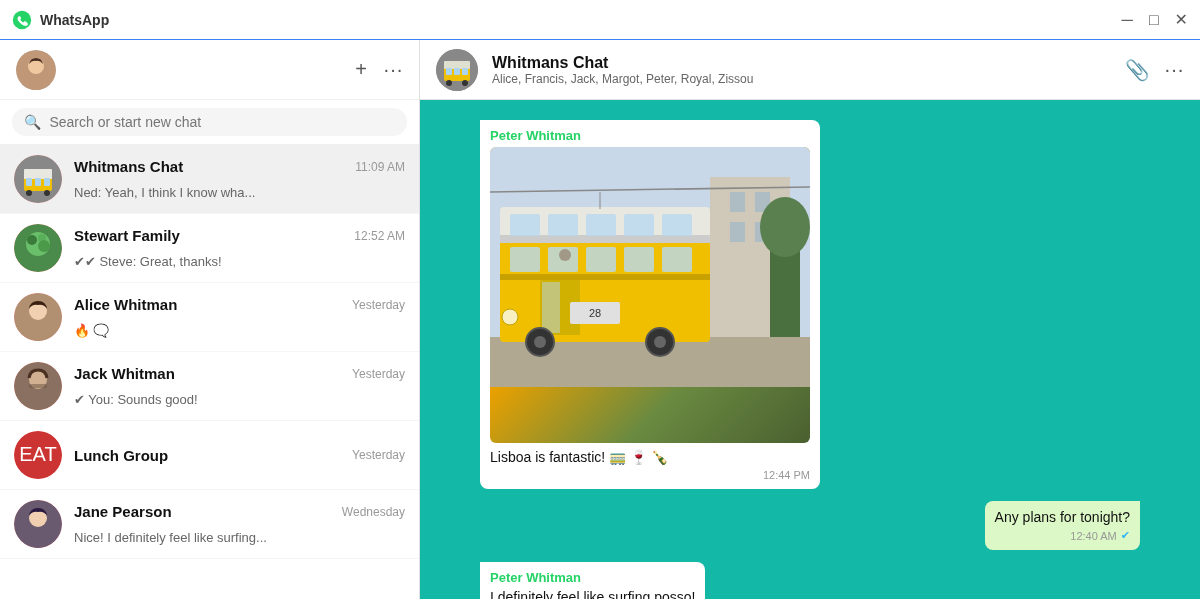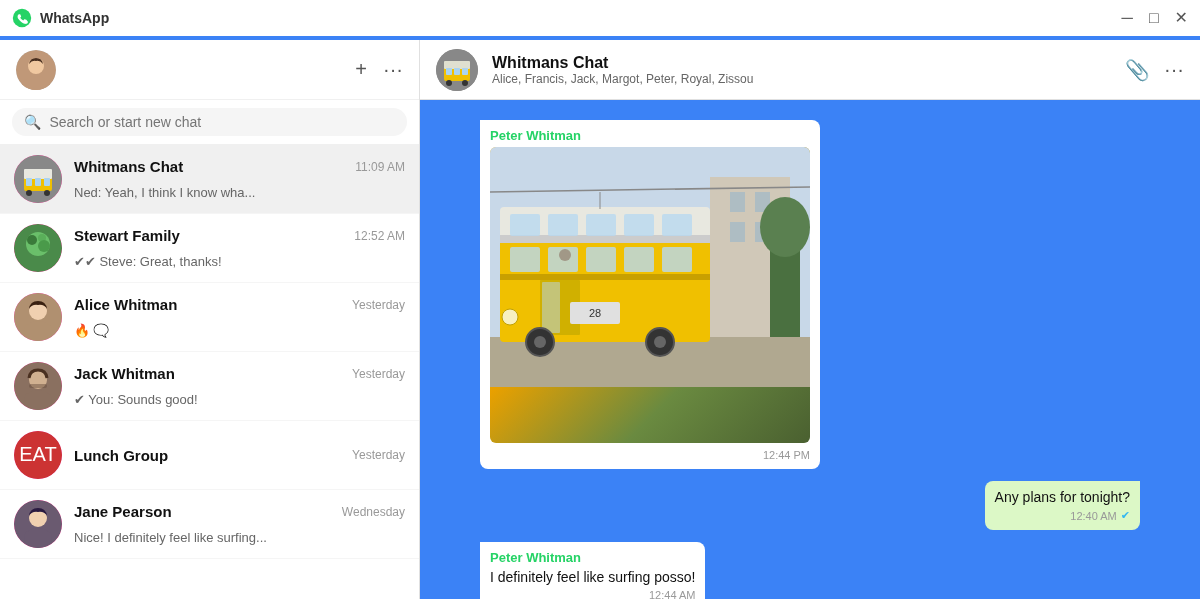--- a/index.html
+++ b/index.html
@@ -2,21 +2,21 @@
 <html><head>
   <meta charset="utf-8">
   <style>
     * { margin: 0; padding: 0; box-sizing: border-box; }
     body { font-family: 'Segoe UI', Arial, sans-serif; width: 1200px; height: 599px; overflow: hidden; background: #f0f0f0; display: flex; flex-direction: column; }
 
     
     .titlebar {
       display: flex; align-items: center; justify-content: space-between;
       background: #fff; height: 40px; padding: 0 12px;
-      border-bottom: 4px solid #3b82f6; flex-shrink: 0;
+      border-bottom: 1px solid #3b82f6; flex-shrink: 0;
     }
     .titlebar-left { display: flex; align-items: center; gap: 8px; }
     .titlebar-logo { width: 20px; height: 20px; }
     .titlebar-title { font-size: 14px; font-weight: 600; color: #333; }
     .titlebar-controls { display: flex; align-items: center; gap: 16px; }
     .titlebar-btn { font-size: 16px; color: #555; cursor: pointer; line-height: 1; }
 
     
     .main { display: flex; flex: 1; overflow: hidden; }
 
@@ -30,40 +30,40 @@
     .icon-btn { font-size: 20px; color: #555; cursor: pointer; }
 
     .search-bar { padding: 8px 12px; border-bottom: 1px solid #f0f0f0; }
     .search-input-wrap { display: flex; align-items: center; background: #f5f5f5; border-radius: 20px; padding: 6px 12px; gap: 8px; }
     .search-icon { color: #999; font-size: 14px; }
     .search-input { border: none; background: transparent; outline: none; font-size: 14px; color: #333; width: 100%; }
 
     .chat-list { flex: 1; overflow-y: auto; }
     .chat-item { display: flex; align-items: center; padding: 10px 14px; gap: 12px; cursor: pointer; border-bottom: 1px solid #f5f5f5; }
     .chat-item.active { background: #f0f0f0; }
-    .chat-avatar { width: 48px; height: 48px; border-radius: 50%; background: #ec4899; flex-shrink: 0; overflow: hidden; display: flex; align-items: flex-start; justify-content: center; font-size: 18px; }
+    .chat-avatar { width: 48px; height: 48px; border-radius: 50%; background: #fca5a5; flex-shrink: 0; overflow: hidden; display: flex; align-items: flex-start; justify-content: center; font-size: 18px; }
     .chat-info { flex: 1; min-width: 0; }
     .chat-name-row { display: flex; justify-content: space-between; align-items: center; }
     .chat-name { font-size: 15px; font-weight: 600; color: #111; }
     .chat-time { font-size: 12px; color: #999; white-space: nowrap; }
     .chat-preview { font-size: 13px; color: #666; white-space: nowrap; overflow: hidden; text-overflow: ellipsis; margin-top: 10px; }
 
     
     .chat-panel { flex: 1; display: flex; flex-direction: column; background: #ece5dd; }
 
     .chat-header { display: flex; align-items: center; padding: 8px 16px; gap: 14px; background: #fff; height: 60px; border-bottom: 1px solid #e0e0e0; }
     .chat-header-avatar { width: 42px; height: 42px; border-radius: 50%; background: #888; flex-shrink: 0; overflow: hidden; display: flex; align-items: center; justify-content: center; font-size: 20px; }
     .chat-header-info { flex: 1; }
     .chat-header-name { font-size: 16px; font-weight: 600; color: #111; }
     .chat-header-members { font-size: 12px; color: #666; }
     .chat-header-icons { display: flex; gap: 14px; align-items: center; }
     .header-icon-btn { font-size: 20px; color: #555; cursor: pointer; }
 
     
-    .messages-area { flex: 1; overflow-y: auto; padding: 20px 60px; display: flex; flex-direction: column; gap: 12px; background: #3b82f6; }
+    .messages-area { flex: 1; overflow-y: auto; padding: 20px 60px; display: flex; flex-direction: column; gap: 12px; background: #14b8a6; }
 
     .message-bubble { max-width: 480px; border-radius: 8px; padding: 8px 10px; position: relative; }
     .message-bubble.received { background: #fff; align-self: flex-start; border-top-left-radius: 0; }
     .message-bubble.sent { background: #dcf8c6; align-self: flex-end; border-top-right-radius: 0; text-align: right; }
 
     .sender-name { font-size: 13px; font-weight: 600; color: #25d366; margin-bottom: 4px; }
 
     .message-image { width: 320px; height: 296px; border-radius: 6px; background: linear-gradient(135deg, #f0c040 0%, #e8a000 40%, #6a8a40 70%, #4a6030 100%); overflow: hidden; position: relative; margin-bottom: 6px; }
 
     .message-text { font-size: 14px; color: #111; }
@@ -308,20 +308,21 @@
           <circle cx="170" cy="195" r="14" fill="#333" stroke="#555" stroke-width="2"></circle>
           <circle cx="170" cy="195" r="6" fill="#666"></circle>
 
           <line x1="0" y1="45" x2="320" y2="40" stroke="#888" stroke-width="1.5"></line>
           <line x1="110" y1="45" x2="110" y2="62" stroke="#888" stroke-width="1"></line>
 
           <circle cx="75" cy="108" r="6" fill="#8a7060" opacity="0.6"></circle>
         </svg>
       </div>
 
+    <div class="message-text">Lisboa is fantastic! 🚃 🍷 🍾</div>
     <div class="message-meta">
       <span class="message-time">12:44 PM</span>
 
     </div>
   </div>
         </div>
         <div class="sent-bubble-wrap">
           <div class="message-bubble sent">
     <div class="message-text">Any plans for tonight?</div>
     <div class="message-meta">

